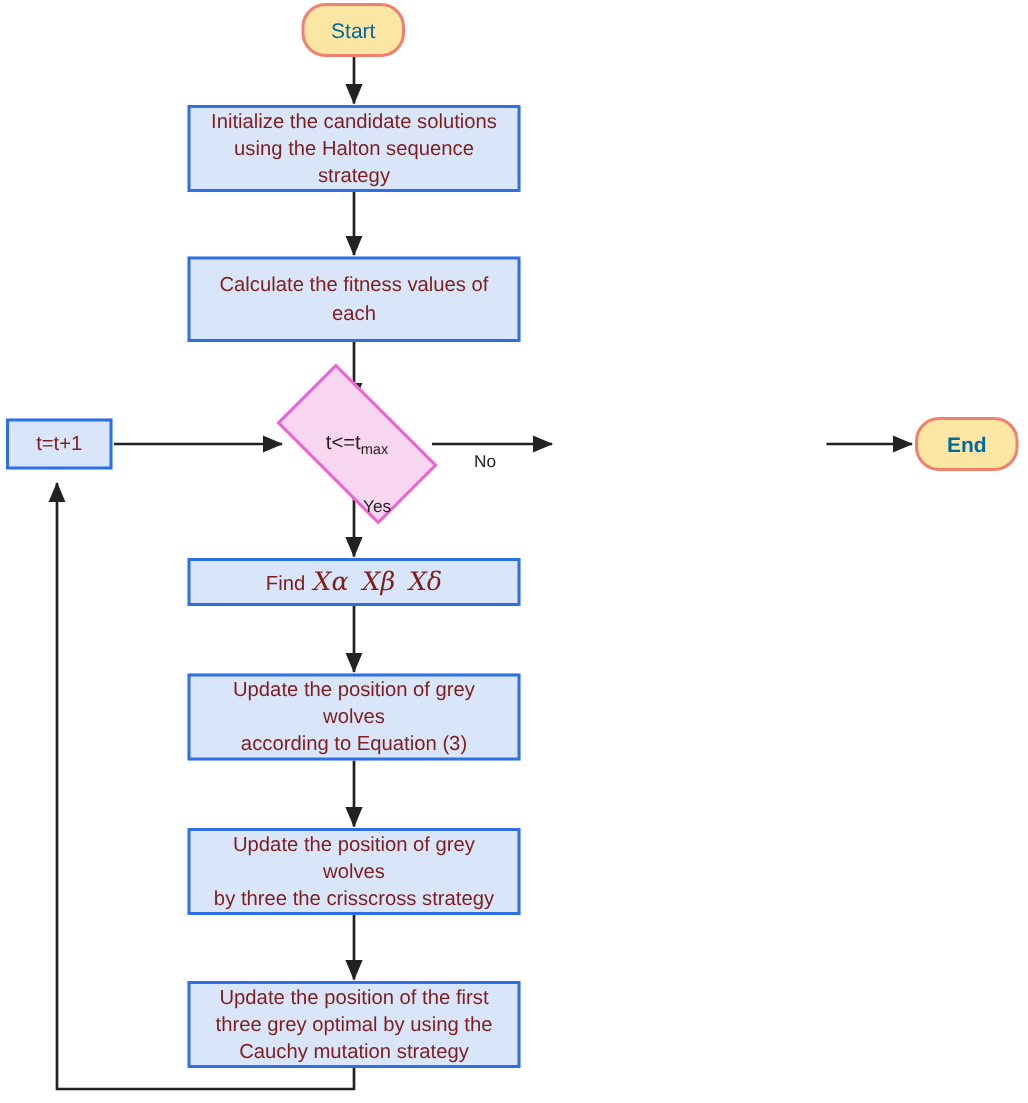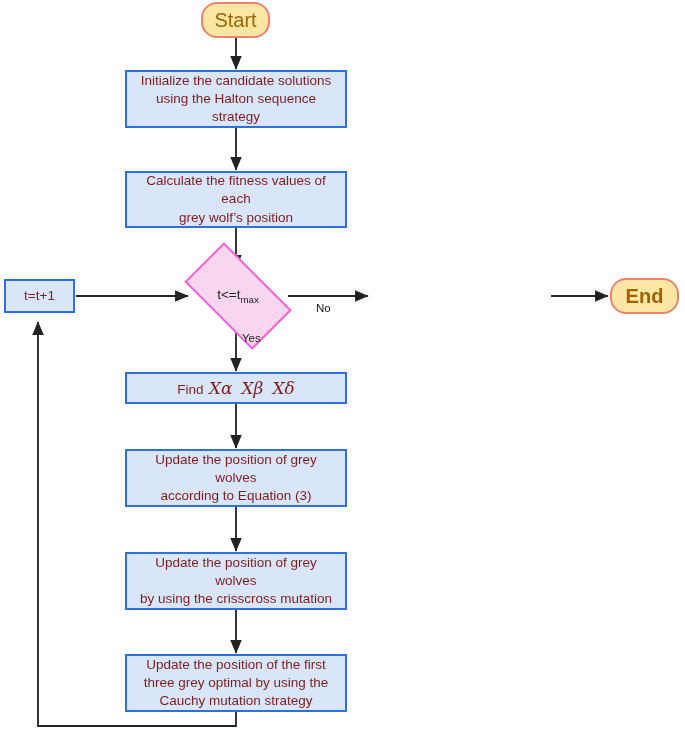--- a/index.html
+++ b/index.html
@@ -12,22 +12,22 @@
   }
   #canvas{position:relative;width:685px;height:735px;}
   svg.edges{position:absolute;left:0;top:0;width:685px;height:735px;pointer-events:none;}
 
   .node{position:absolute;box-sizing:border-box;display:flex;align-items:center;justify-content:center;text-align:center;}
 
   .terminator{
     background:#fce6a4;
     border:2.5px solid #f0816f;
     border-radius:16px;
-    font-size:20px;
-    color:#a16207;
+    font-size:14px;
+    color:#0369a1;
   }
   .process{
     background:#d9e6f9;
     border:2px solid #2f6fe4;
     font-size:13.5px;
     line-height:1.35;
     color:#7f1d1d;
     padding:2px 6px;
   }
   .process .ln{display:block;}
@@ -105,21 +105,20 @@
   <div class="node process" style="left:125px;top:70px;width:222px;height:58px;">
     <div>
       <span class="ln">Initialize the candidate solutions</span>
       <span class="ln">using the Halton sequence strategy</span>
     </div>
   </div>
 
   <div class="node process" style="left:125px;top:171px;width:222px;height:57px;">
     <div>
       <span class="ln">Calculate the fitness values of each</span>
-      <span class="ln">grey wolf’s position</span>
     </div>
   </div>
 
   <div class="node process" style="left:4px;top:279px;width:71px;height:34px;">
     <span>t=t+1</span>
   </div>
 
   <div class="node decision" style="left:190px;top:268px;width:96px;height:56px;">
     <span class="dshape"></span>
     <span class="dlabel"><span>t&lt;=t</span><sub>max</sub></span>
@@ -137,21 +136,21 @@
   <div class="node process" style="left:125px;top:449px;width:222px;height:58px;">
     <div>
       <span class="ln">Update the position of grey wolves</span>
       <span class="ln">according to Equation (3)</span>
     </div>
   </div>
 
   <div class="node process" style="left:125px;top:552px;width:222px;height:58px;">
     <div>
       <span class="ln">Update the position of grey wolves</span>
-      <span class="ln">by using the crisscross mutation</span>
+      <span class="ln">by three the crisscross strategy</span>
     </div>
   </div>
 
   <div class="node process" style="left:125px;top:654px;width:222px;height:58px;">
     <div>
       <span class="ln">Update the position of the first</span>
       <span class="ln">three grey optimal by using the</span>
       <span class="ln">Cauchy mutation strategy</span>
     </div>
   </div>

